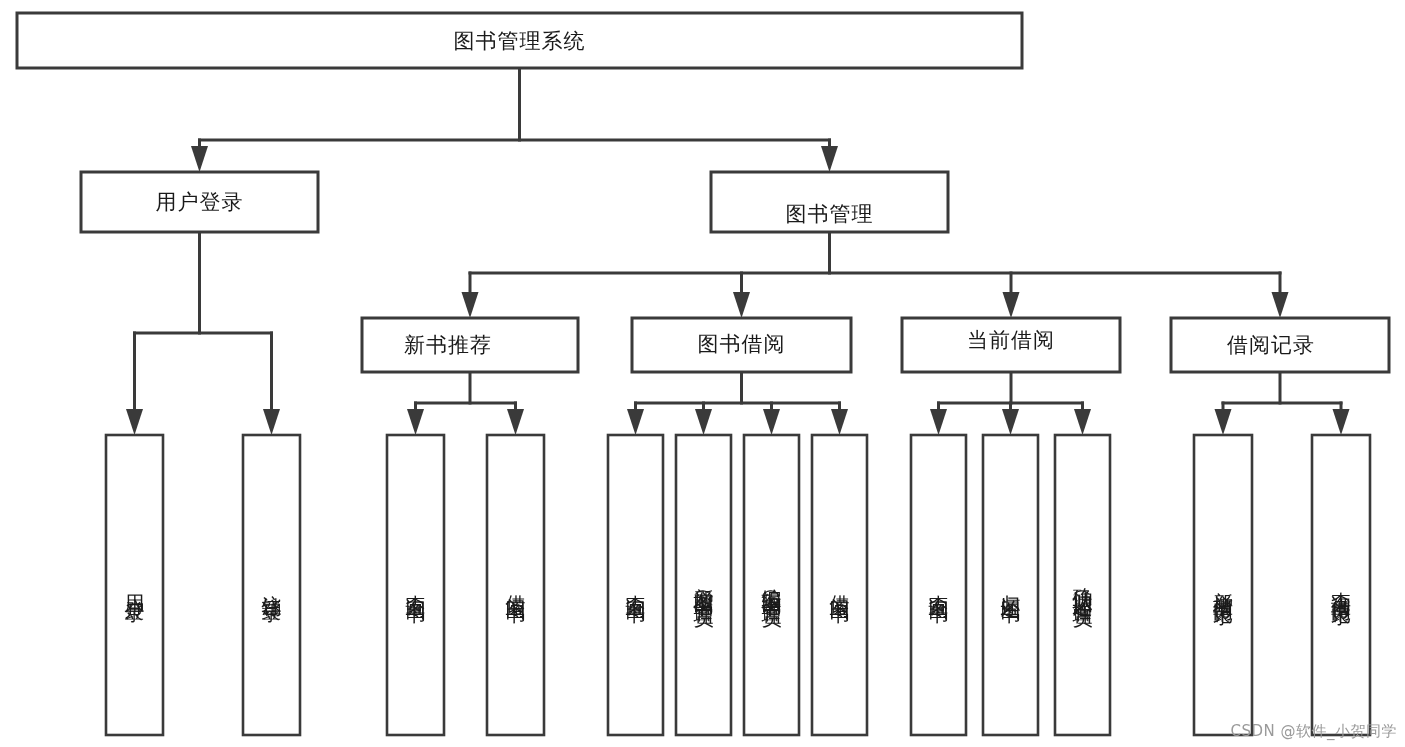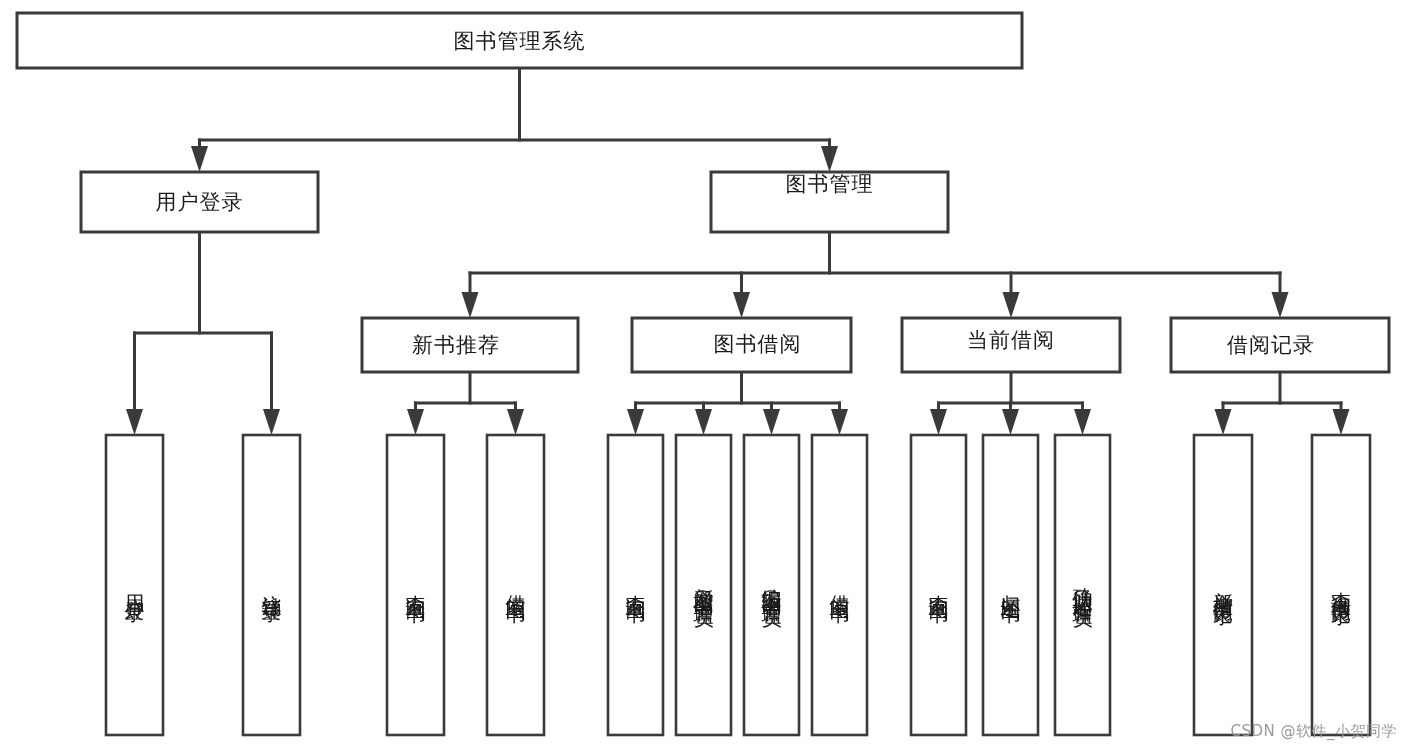--- a/index.html
+++ b/index.html
@@ -174,27 +174,27 @@
 
   </svg>
 
   <div id="label-layer">
       <div class="hlabel-wrap" style="left: 17px; top: 13px; width: 1005px; height: 55px;">
         <span class="hlabel-text">图书管理系统</span>
       </div>
       <div class="hlabel-wrap" style="left: 81px; top: 172px; width: 237px; height: 60px;">
         <span class="hlabel-text">用户登录</span>
       </div>
-      <div class="hlabel-wrap" style="left: 711px; top: 154px; width: 237px; height: 60px;">
+      <div class="hlabel-wrap" style="left: 711px; top: 184px; width: 237px; height: 60px;">
         <span class="hlabel-text">图书管理</span>
       </div>
-      <div class="hlabel-wrap" style="left: 362px; top: 318px; width: 188px; height: 54px;">
+      <div class="hlabel-wrap" style="left: 354px; top: 318px; width: 188px; height: 54px;">
         <span class="hlabel-text">新书推荐</span>
       </div>
-      <div class="hlabel-wrap" style="left: 632px; top: 318px; width: 219px; height: 52px; padding-left: 16px;">
+      <div class="hlabel-wrap" style="left: 632px; top: 318px; width: 219px; height: 52px;">
         <span class="hlabel-text">图书借阅</span>
       </div>
       <div class="hlabel-wrap" style="left: 902px; top: 318px; width: 218px; height: 44px;">
         <span class="hlabel-text">当前借阅</span>
       </div>
       <div class="hlabel-wrap" style="left: 1171px; top: 318px; width: 200px; height: 54px;">
         <span class="hlabel-text">借阅记录</span>
       </div>
       <div class="vlabel-wrap" style="left: 106px; top: 435px; width: 57px; height: 300px; align-items: center; justify-content: center;">
         <span class="vlabel-text">用户登录</span>

